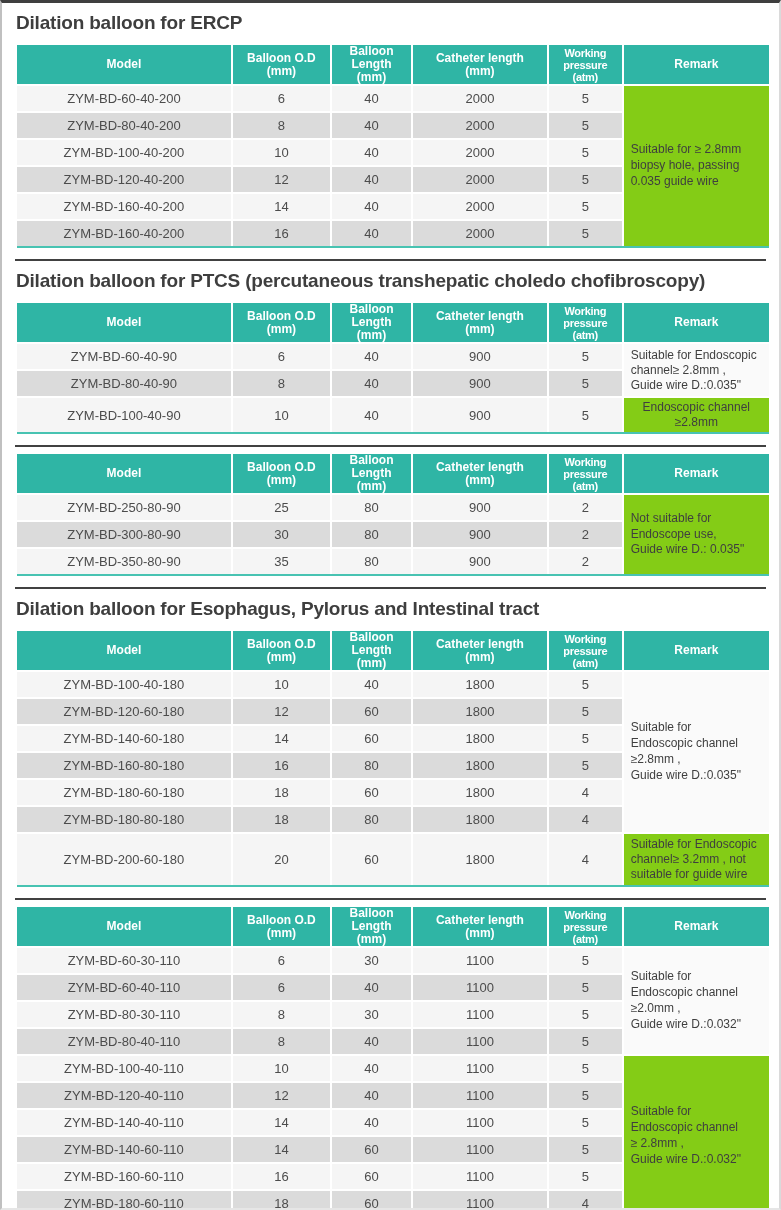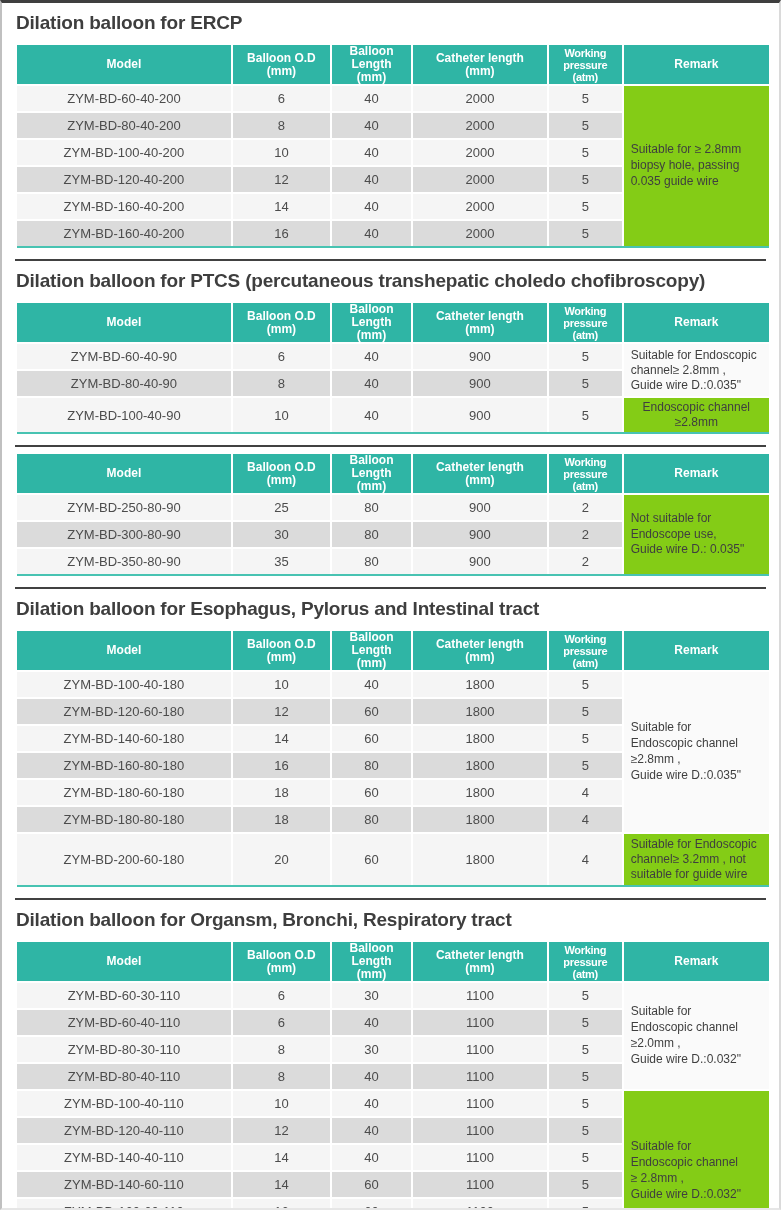--- a/index.html
+++ b/index.html
@@ -371,21 +371,20 @@
             <td rowspan="1" class="c5 remark gray small">Suitable for Endoscopic
 channel≥ 3.2mm , not
 suitable for guide wire</td>
           </tr>
         </tbody>
       </table>
   </section>
   <div class="separator"></div>
 
   <section class="section">
-    <h2 class="section-title">Dilation balloon for Organsm, Bronchi, Respiratory tract</h2>
     <table class="spec-table">
         <thead>
           <tr>
             <th class="c0">
               <div>Model</div>
             </th>
             <th class="c1">
               <div>Balloon O.D</div>
               <div>(mm)</div>
             </th>

